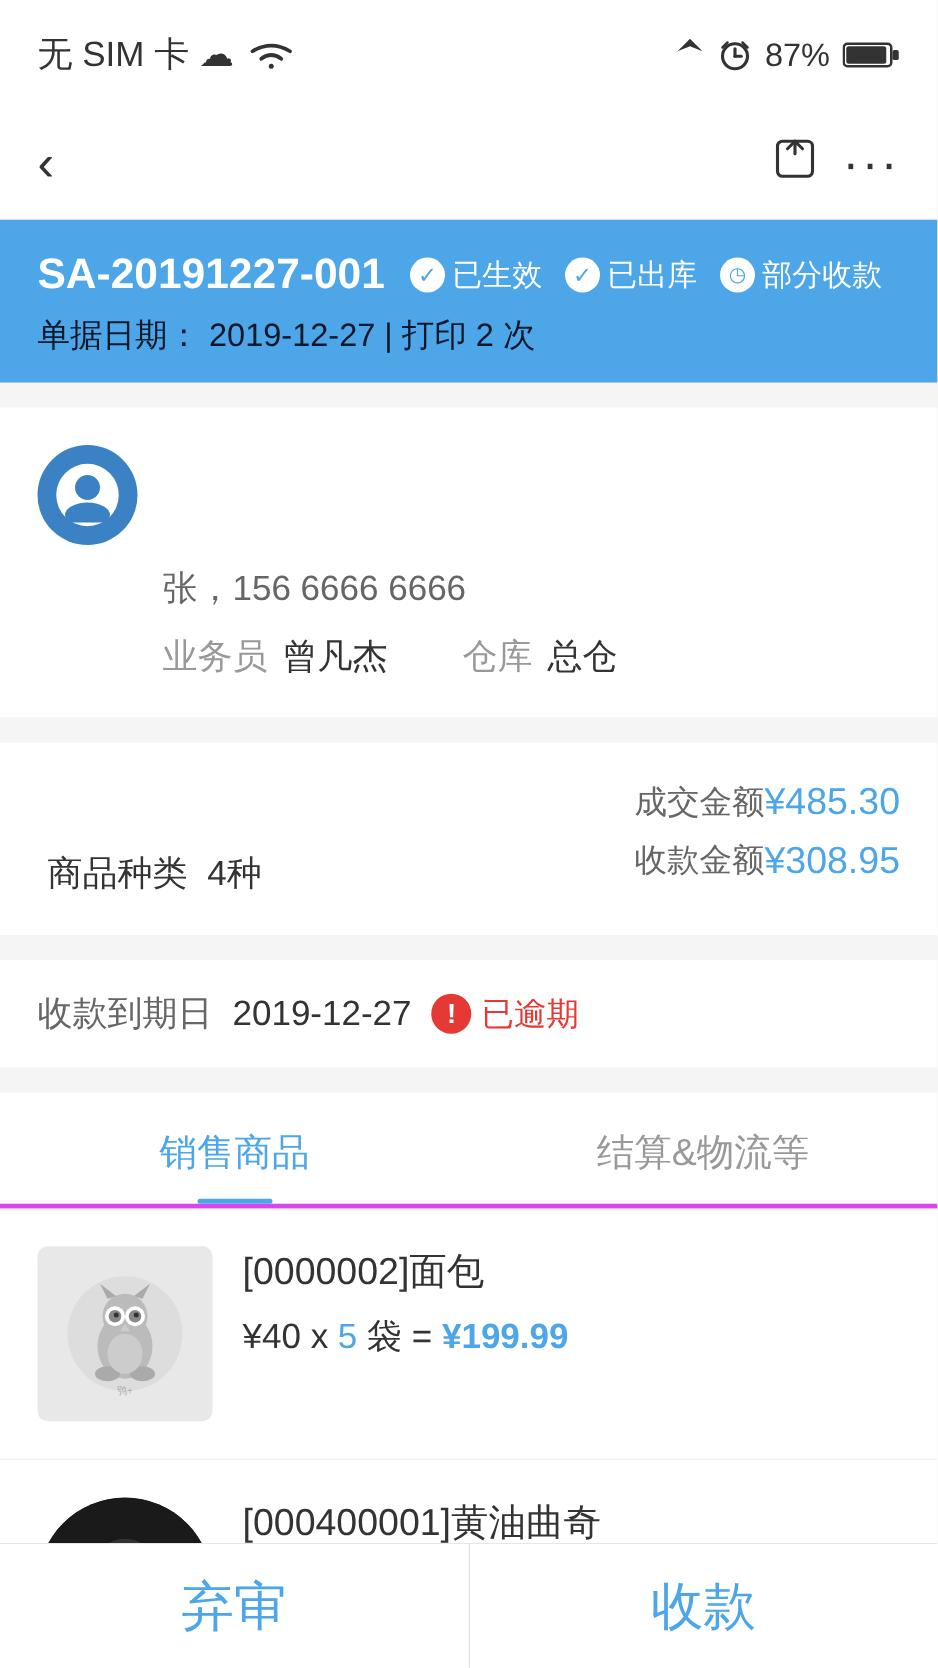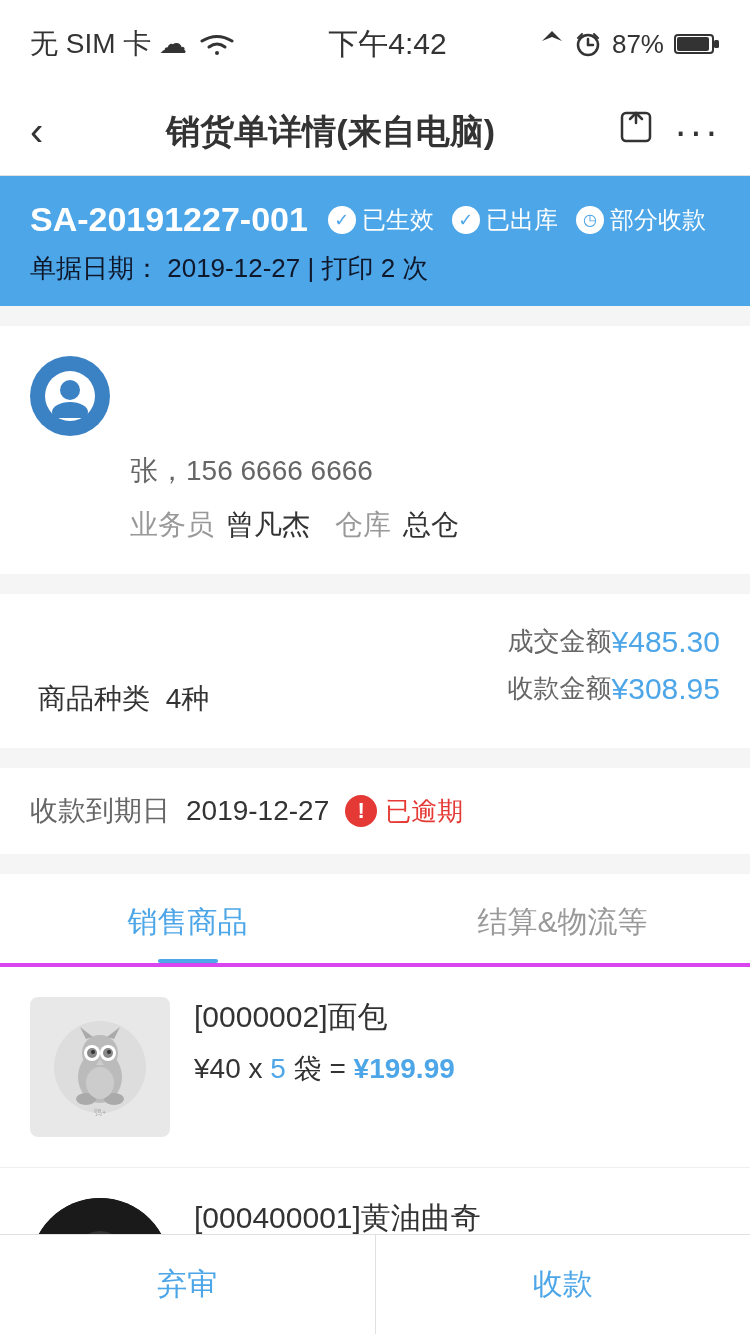--- a/index.html
+++ b/index.html
@@ -129,21 +129,21 @@
     .customer-detail {
       font-size: 28px;
       color: #666;
       margin-bottom: 16px;
       padding-left: 100px;
     }
     .customer-meta {
       display: flex;
       align-items: center;
       padding-left: 100px;
-      gap: 25px;
+      gap: 60px;
     }
     .meta-item {
       display: flex;
       align-items: center;
       gap: 12px;
       font-size: 28px;
       color: #666;
     }
     .meta-label { color: #999; }
     .meta-value { color: #333; }
@@ -322,21 +322,21 @@
       height: 100px;
       background: #fff;
       border-top: 1px solid #e0e0e0;
       display: flex;
     }
     .bottom-btn {
       flex: 1;
       display: flex;
       align-items: center;
       justify-content: center;
-      font-size: 30px;
+      font-size: 42px;
       cursor: pointer;
     }
     .bottom-btn.cancel { color: #4DA6E8; border-right: 1px solid #e0e0e0; }
     .bottom-btn.confirm { color: #4DA6E8; }
 
     
     .product-thumb-2 {
       border-radius: 50%;
       background: #222;
       overflow: hidden;
@@ -347,21 +347,20 @@
 
 <div class="status-bar">
   <div class="status-left">
     <span>无 SIM 卡 ☁</span>
     <svg width="36" height="26" viewBox="0 0 36 26">
       <path d="M18 22 L18 22" stroke="#333" stroke-width="4" stroke-linecap="round"></path>
       <path d="M10 16 Q18 10 26 16" stroke="#333" stroke-width="3" fill="none" stroke-linecap="round"></path>
       <path d="M3 10 Q18 1 33 10" stroke="#333" stroke-width="3" fill="none" stroke-linecap="round"></path>
     </svg>
   </div>
-  <div class="status-center">下午4:42</div>
   <div class="status-right">
     <svg width="24" height="30" viewBox="0 0 24 30">
       <path d="M12 2 L22 12 L12 8 L2 12 Z" fill="#333"></path>
     </svg>
     <svg width="28" height="28" viewBox="0 0 28 28">
       <circle cx="14" cy="15" r="10" stroke="#333" stroke-width="2.5" fill="none"></circle>
       <line x1="14" y1="9" x2="14" y2="15" stroke="#333" stroke-width="2.5" stroke-linecap="round"></line>
       <line x1="14" y1="15" x2="19" y2="15" stroke="#333" stroke-width="2.5" stroke-linecap="round"></line>
       <line x1="8" y1="4" x2="4" y2="8" stroke="#333" stroke-width="2" stroke-linecap="round"></line>
       <line x1="20" y1="4" x2="24" y2="8" stroke="#333" stroke-width="2" stroke-linecap="round"></line>
@@ -370,21 +369,20 @@
     <svg width="46" height="24" viewBox="0 0 46 24">
       <rect x="1" y="3" width="38" height="18" rx="3" ry="3" stroke="#333" stroke-width="2" fill="none"></rect>
       <rect x="3" y="5" width="32" height="14" rx="2" ry="2" fill="#333"></rect>
       <rect x="40" y="8" width="5" height="8" rx="1.5" ry="1.5" fill="#333"></rect>
     </svg>
   </div>
 </div>
 
 <div class="nav-bar">
   <span class="nav-back">‹</span>
-  <span class="nav-title">销货单详情(来自电脑)</span>
   <div class="nav-actions">
     <span class="nav-icon">
       <svg width="36" height="36" viewBox="0 0 36 36">
         <rect x="4" y="4" width="28" height="28" rx="4" stroke="#333" stroke-width="2.5" fill="none"></rect>
         <line x1="18" y1="14" x2="18" y2="4" stroke="#333" stroke-width="2.5" stroke-linecap="round"></line>
         <polyline points="12,10 18,4 24,10" stroke="#333" stroke-width="2.5" fill="none" stroke-linejoin="round" stroke-linecap="round"></polyline>
       </svg>
     </span>
     <span class="nav-icon" style="font-size:40px; letter-spacing:2px; color:#333">···</span>
   </div>

